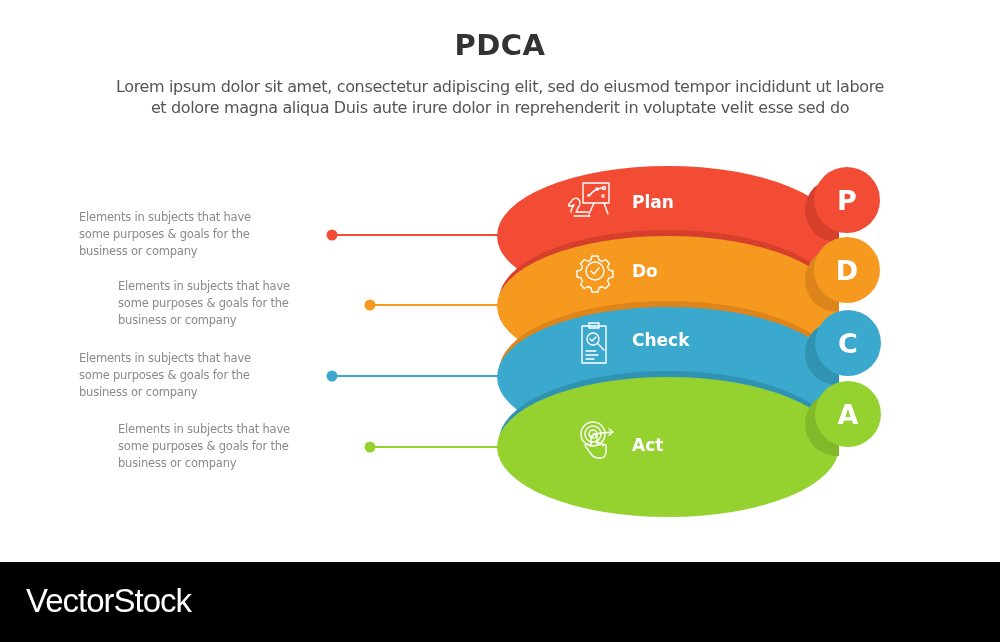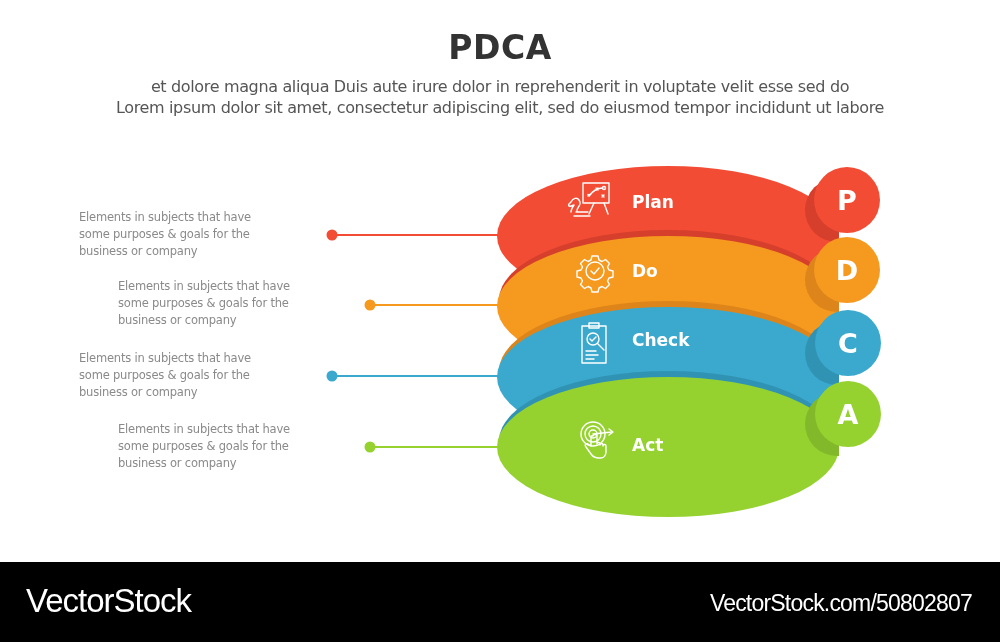--- a/index.html
+++ b/index.html
@@ -1,21 +1,21 @@
 <!DOCTYPE html>
 <html><head>
 <meta charset="utf-8">
 <style>
   * { box-sizing: border-box; margin: 0; padding: 0; }
   html, body { width: 1000px; height: 642px; background: #ffffff; overflow: hidden; }
   body { position: relative; font-family: "Liberation Sans", sans-serif; }
 
   .title {
     position: absolute; left: 0; top: 28px; width: 1000px; text-align: center;
-    font-family: "DejaVu Sans", sans-serif; font-weight: bold; font-size: 33px; color: #333333;
+    font-family: "DejaVu Sans", sans-serif; font-weight: bold; font-size: 29px; color: #333333;
     letter-spacing: 0.5px;
   }
   .subtitle {
     position: absolute; left: 40px; top: 76px; width: 920px; text-align: center;
     font-family: "DejaVu Sans", sans-serif; font-size: 16px; line-height: 21px; color: #555555;
     font-weight: normal; letter-spacing: -0.35px;
   }
 
   .desc {
     position: absolute; width: 220px; text-align: left;
@@ -35,22 +35,22 @@
   .banner-url {
     position: absolute; right: 28px; top: 28px; color: #ffffff;
     font-family: "Liberation Sans", sans-serif; font-size: 23px; letter-spacing: -0.8px;
   }
 </style>
 </head>
 <body>
 
 <div class="title">PDCA</div>
 <div class="subtitle">
+  <div>Lorem ipsum dolor sit amet, consectetur adipiscing elit, sed do eiusmod tempor incididunt ut labore</div>
   <div>et dolore magna aliqua Duis aute irure dolor in reprehenderit in voluptate velit esse sed do</div>
-  <div>Lorem ipsum dolor sit amet, consectetur adipiscing elit, sed do eiusmod tempor incididunt ut labore</div>
 </div>
 
 <div class="desc" style="left:79px; top:209px;">
   <div>Elements in subjects that have</div>
   <div>some purposes &amp; goals for the</div>
   <div>business or company</div>
 </div>
 <div class="desc" style="left:118px; top:278px;">
   <div>Elements in subjects that have</div>
   <div>some purposes &amp; goals for the</div>
@@ -174,14 +174,13 @@
     <circle cx="593" cy="434" r="8"></circle>
     <circle cx="593" cy="434" r="4"></circle>
     <line x1="593" y1="434" x2="612" y2="432"></line>
     <path d="M609 429 l4 3 l-4 3"></path>
     <path d="M591 436 v10 l-3 -2 c-2 -1 -4 1 -2 3 l5 7 c2 3 4 4 8 4 h2 c3 0 5 -3 5 -6 v-6 c0 -2 -3 -2 -3 0 v-1 c0 -2 -3 -2 -3 0 v-1 c0 -2 -3 -2 -3 0 v-8 c0 -2 -4 -2 -4 0 z"></path>
   </g>
 </svg>
 
 <div class="banner">
   <div class="banner-logo">VectorStock</div>
-  <div class="banner-url">VectorStock.com/50802807</div>
 </div>
 
 </body></html>

